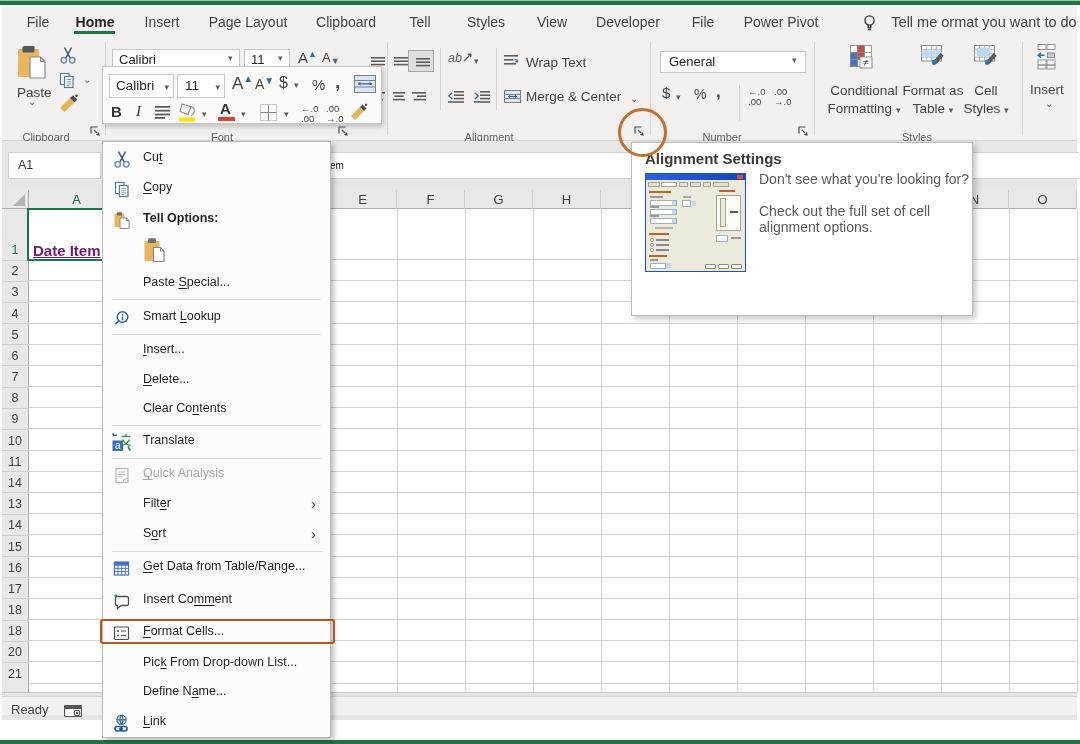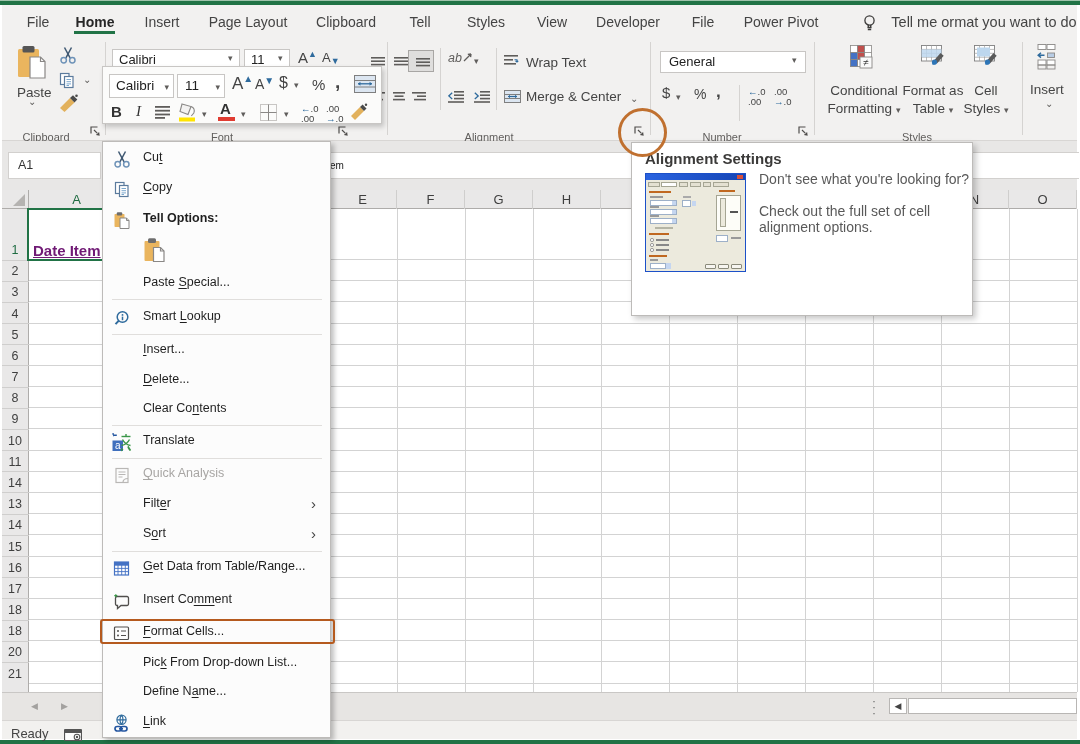--- a/index.html
+++ b/index.html
@@ -23,21 +23,21 @@
 #grid { left:2px; top:190px; width:1075px; height:502px; background:#fff; }
 #hdrrow { position:absolute; left:27px; top:0; width:1048px; height:19px; background:#e9e8e8; border-bottom:1px solid #aeacaa; }
 .colhdr { position:absolute; top:0; height:19px; line-height:19px; font-size:13px; text-align:center; border-right:1px solid #cfcecd; }
 .rowhdr { position:absolute; left:0; width:26px; text-align:center; font-size:12.5px; line-height:12px; }
 #rowhdrs { position:absolute; left:0; top:19px; width:27px; height:483px; background:#e9e8e8; border-right:1px solid #aeacaa; }
 #corner { position:absolute; left:0; top:0; width:27px; height:19px; background:#e9e8e8; border-right:1px solid #aeacaa; border-bottom:1px solid #aeacaa; }
 #corner:after { content:""; position:absolute; right:3px; bottom:2px; border-left:12px solid transparent; border-bottom:12px solid #b5b3b1; }
 #a1sel { position:absolute; left:27px; top:208px; width:99px; height:53px; border:2px solid #217346; }
 #a1text { position:absolute; left:33px; top:242px; font-size:15px; font-weight:600; color:#701a75;text-decoration:underline; }
 #sheetstrip { left:2px; top:692px; width:1075px; height:28px; background:#e7e5e3; border-top:1px solid #c9c7c5; }
-#statusbar { left:2px; top:720px; width:1075px; height:19px; background:#f2f1ef; border-top:1px solid #d8d6d4; font-size:13px; color:#444; }
+#statusbar { left:2px; top:696px; width:1075px; height:19px; background:#f2f1ef; border-top:1px solid #d8d6d4; font-size:13px; color:#444; }
 #ctxmenu { left:102px; top:141px; width:229px; height:597px; background:#fcfcfc; border:1px solid #bdbbb9; box-shadow:3px 3px 5px rgba(0,0,0,0.25); }
 .mitem { position:absolute; left:0; width:227px; height:0; }
 .mtext { position:absolute; left:40px; top:-9px; font-size:12.5px; color:#1f1f1f; white-space:nowrap; }
 .marrow { position:absolute; left:208px; top:-10px; font-size:15px; color:#444; }
 .msep { position:absolute; left:9px; width:210px; height:1px; background:#e0dedc; }
 #minitb { left:102px; top:66px; width:280px; height:58px; background:#fbfbfa; border:1px solid #c8c6c4; box-shadow:2px 3px 5px rgba(0,0,0,0.2); }
 #popup { left:631px; top:142px; width:342px; height:174px; background:#fff; border:1px solid #bdbbb9; box-shadow:3px 3px 6px rgba(0,0,0,0.22); }
 u { text-decoration:underline; text-underline-offset:2px; }
 </style>
 </head>

